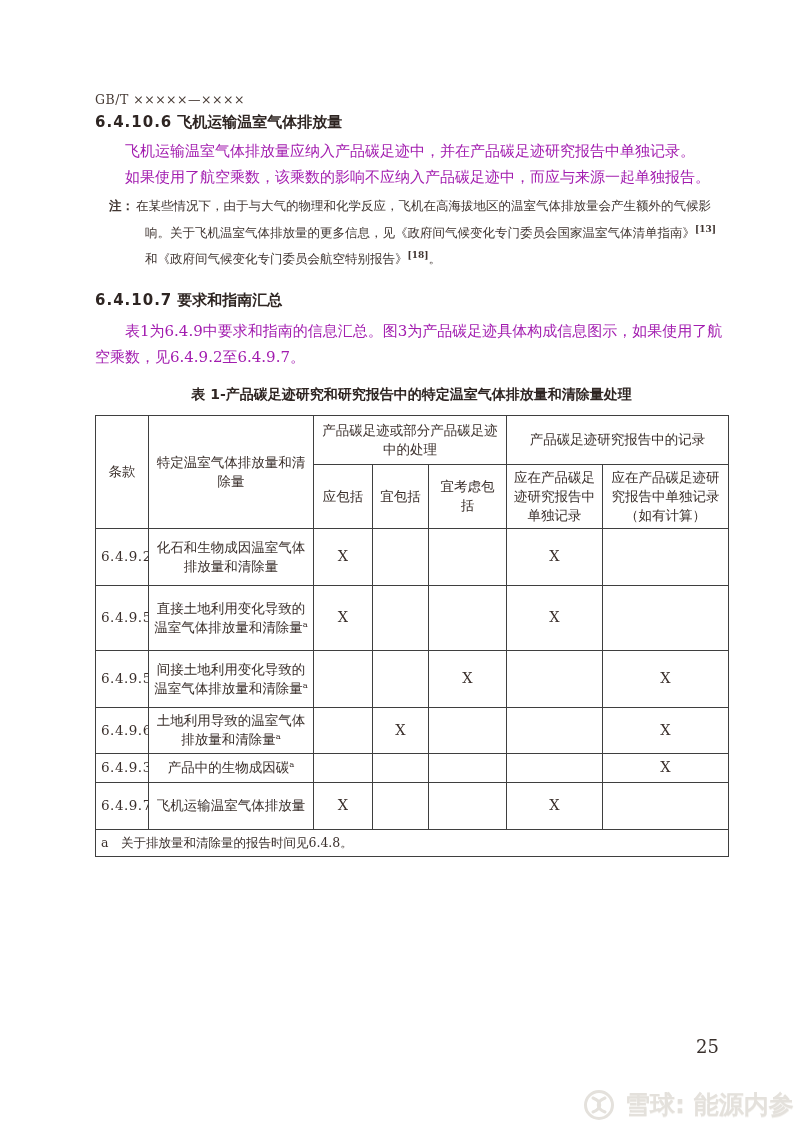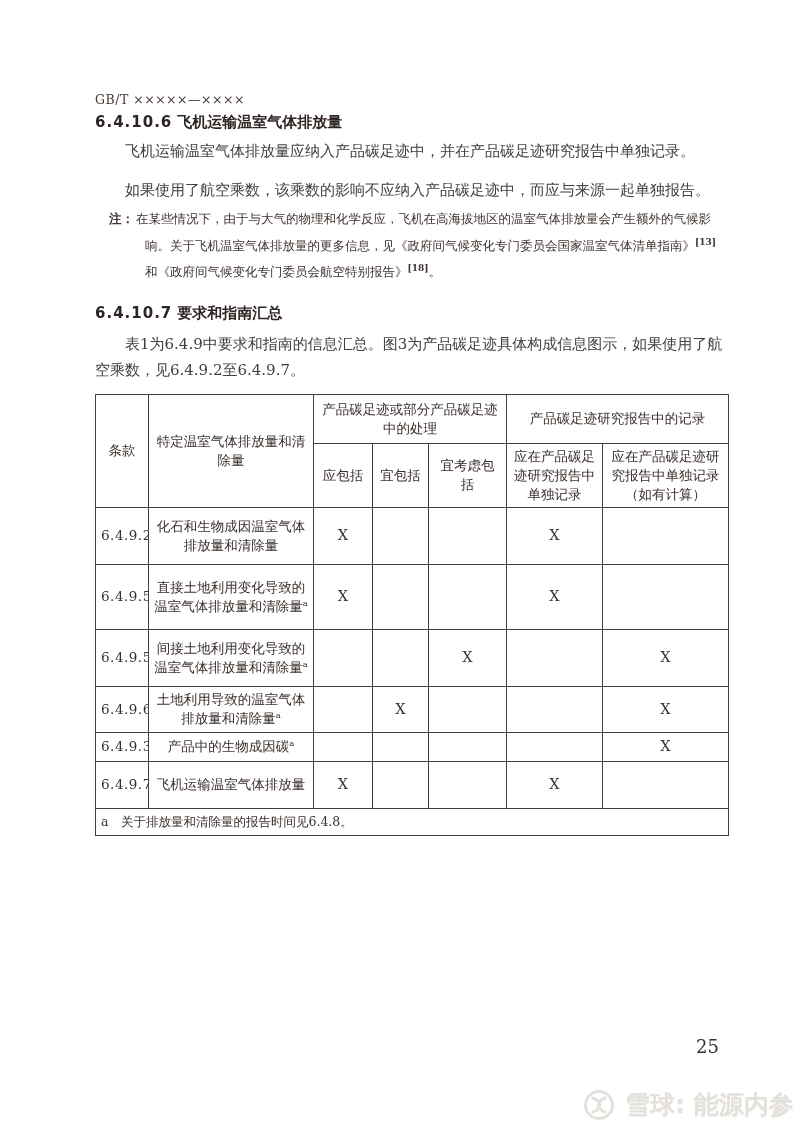--- a/index.html
+++ b/index.html
@@ -27,23 +27,23 @@
     font-size:15px;
     color:#2e2522;
   }
   .sec-heading .sec-num { margin-right:5px; letter-spacing:1px; }
 
   .para {
     margin:6px 0 0 0;
     font-size:15px;
     line-height:26px;
     text-indent:2em;
-    color:#404040;
-  }
-  .para + .para { margin-top:13px; }
+    color:#a21caf;
+  }
+  .para + .para { margin-top:0; }
 
   .note {
     margin:5px 0 0 0;
     padding-left:50px;
     text-indent:-36px;
     font-size:12.5px;
     line-height:22.5px;
     color:#3f3430;
   }
   .note .note-label {
@@ -136,20 +136,21 @@
     <div class="note">
       <span class="note-label">注：</span><span>在某些情况下，由于与大气的物理和化学反应，飞机在高海拔地区的温室气体排放量会产生额外的气候影响。关于飞机温室气体排放量的更多信息，见《政府间气候变化专门委员会国家温室气体清单指南》</span><sup>[13]</sup><span>和《政府间气候变化专门委员会航空特别报告》</span><sup>[18]</sup><span>。</span>
     </div>
 
     <div class="sec-heading sec2-heading">
       <span class="sec-num">6.4.10.7</span><span>要求和指南汇总</span>
     </div>
 
     <p class="para para2">表1为6.4.9中要求和指南的信息汇总。图3为产品碳足迹具体构成信息图示，如果使用了航空乘数，见6.4.9.2至6.4.9.7。</p>
 
+    <div class="table-caption">表 1-产品碳足迹研究和研究报告中的特定温室气体排放量和清除量处理</div>
 
     <table class="spec">
       <colgroup>
         <col style="width:53px">
           <col style="width:165px">
           <col style="width:59px">
           <col style="width:56px">
           <col style="width:78px">
           <col style="width:96px">
           <col style="width:126px">

